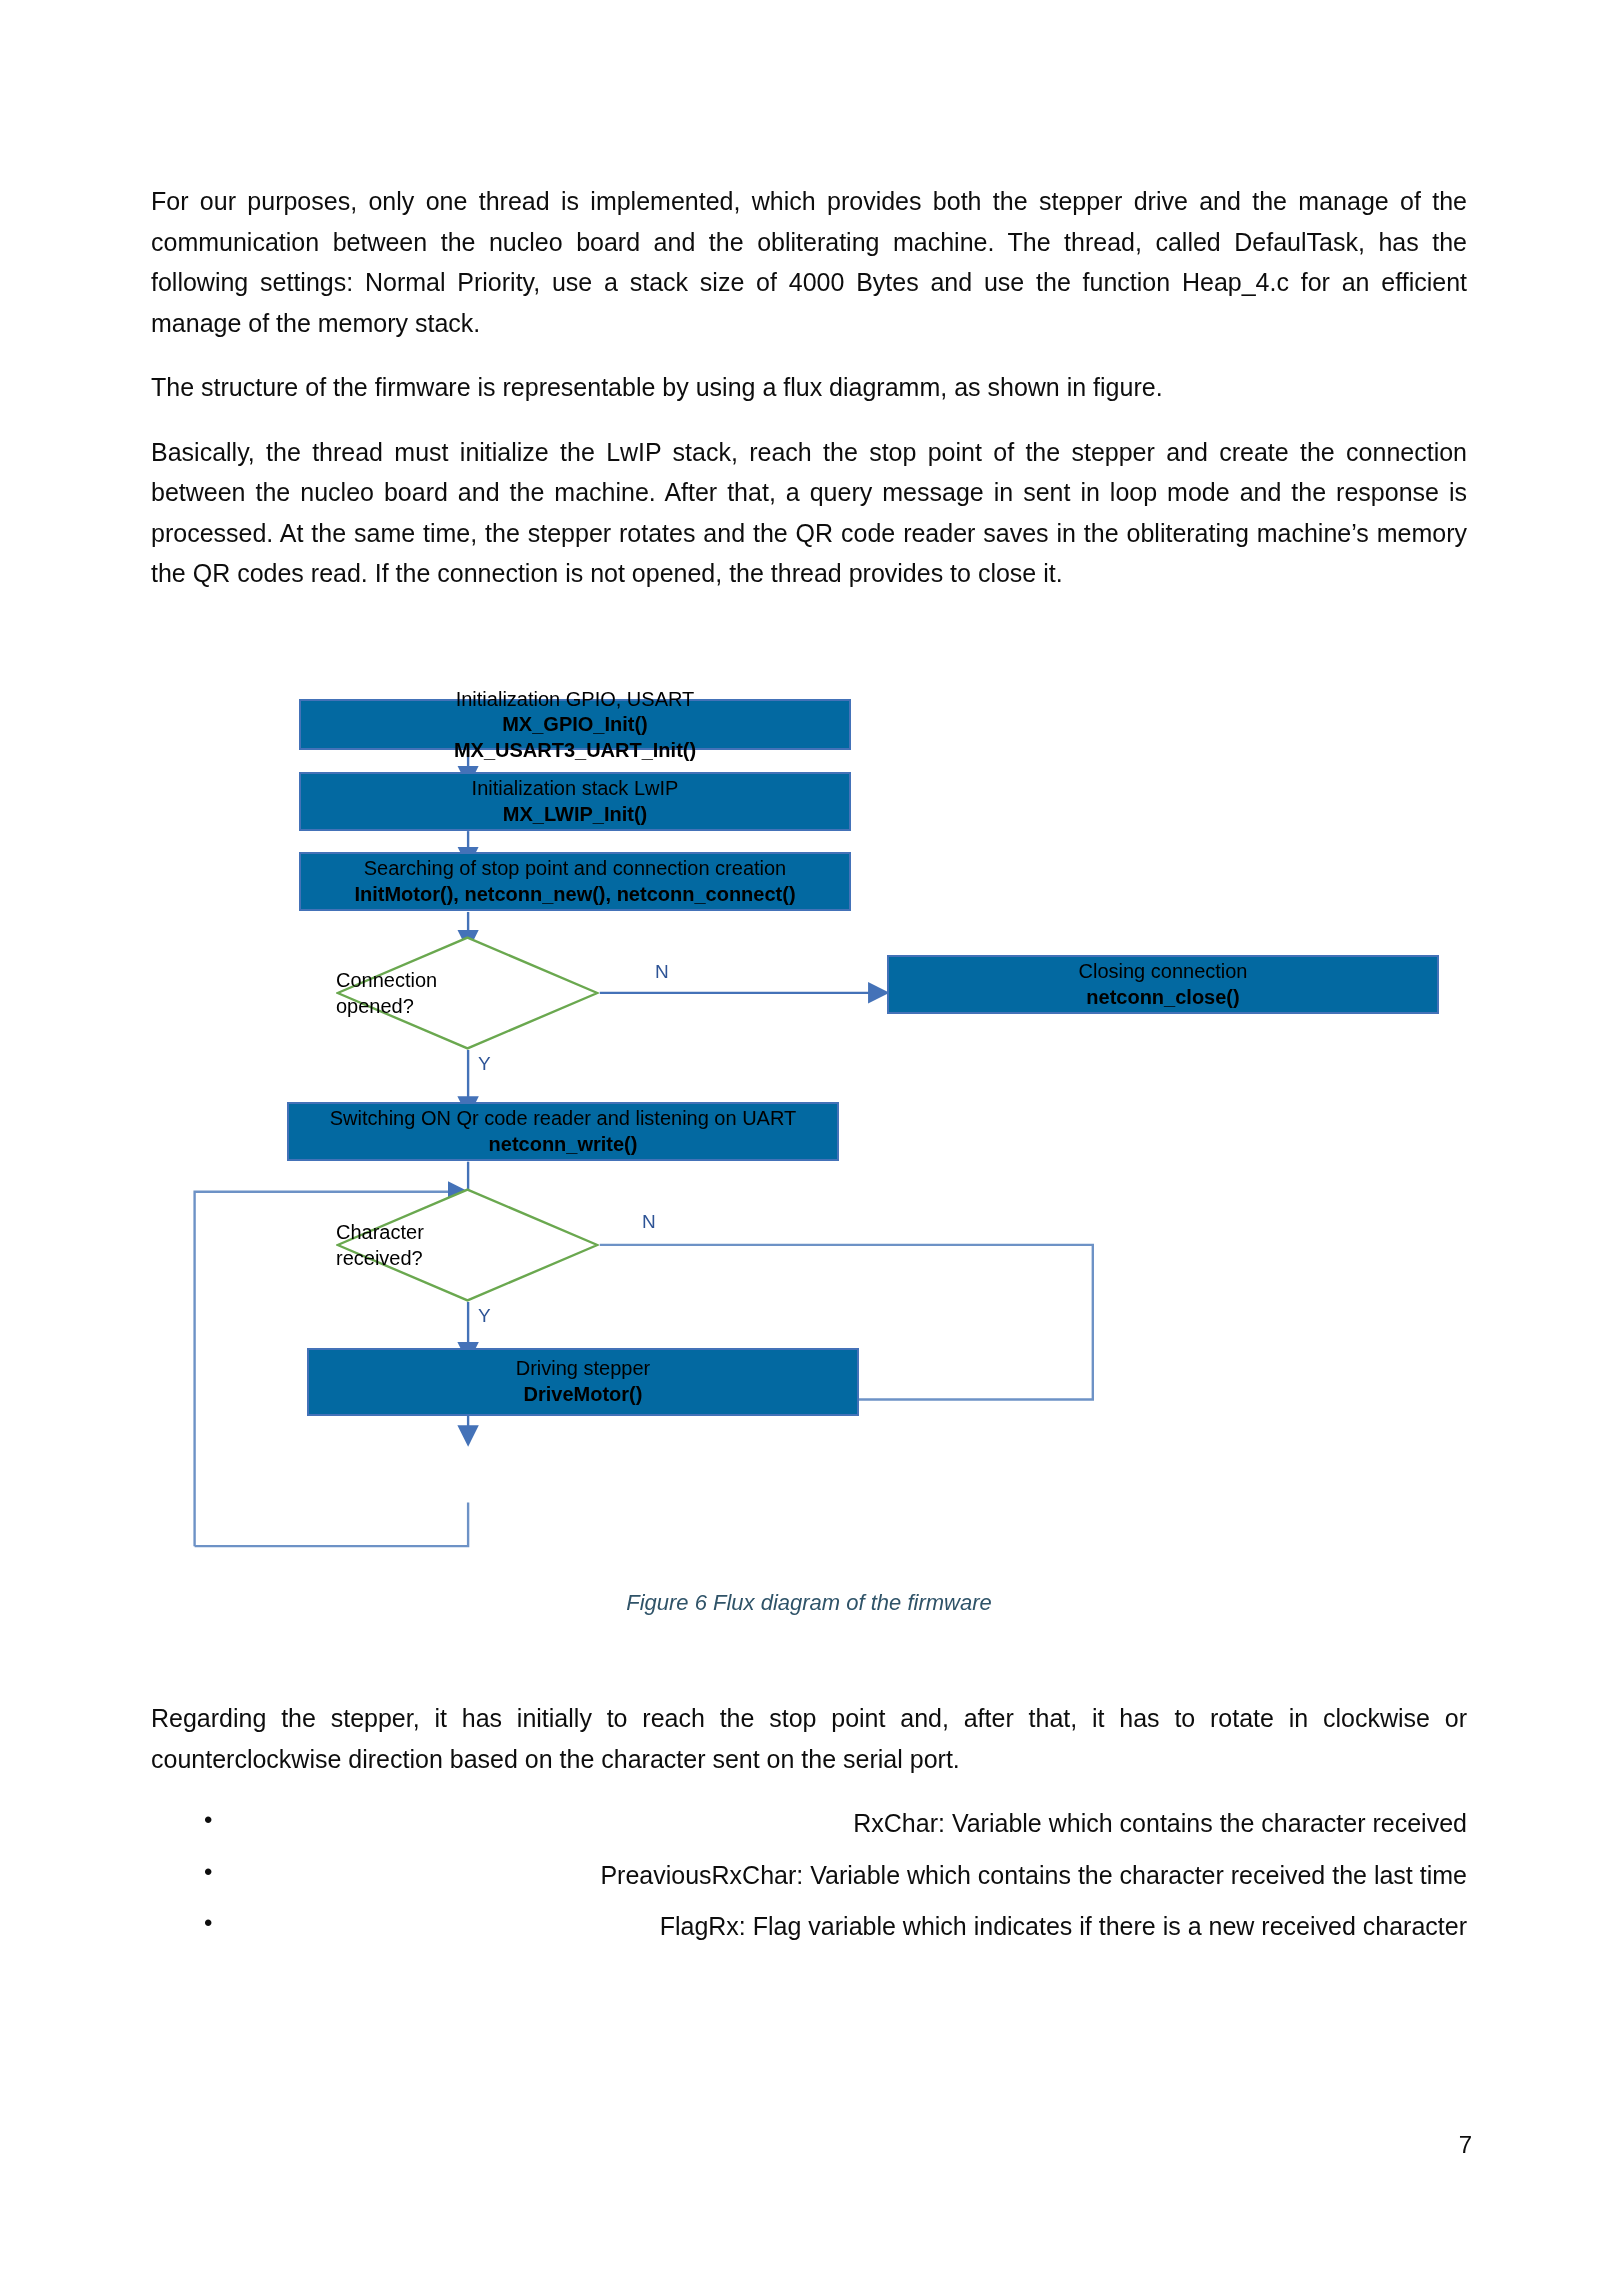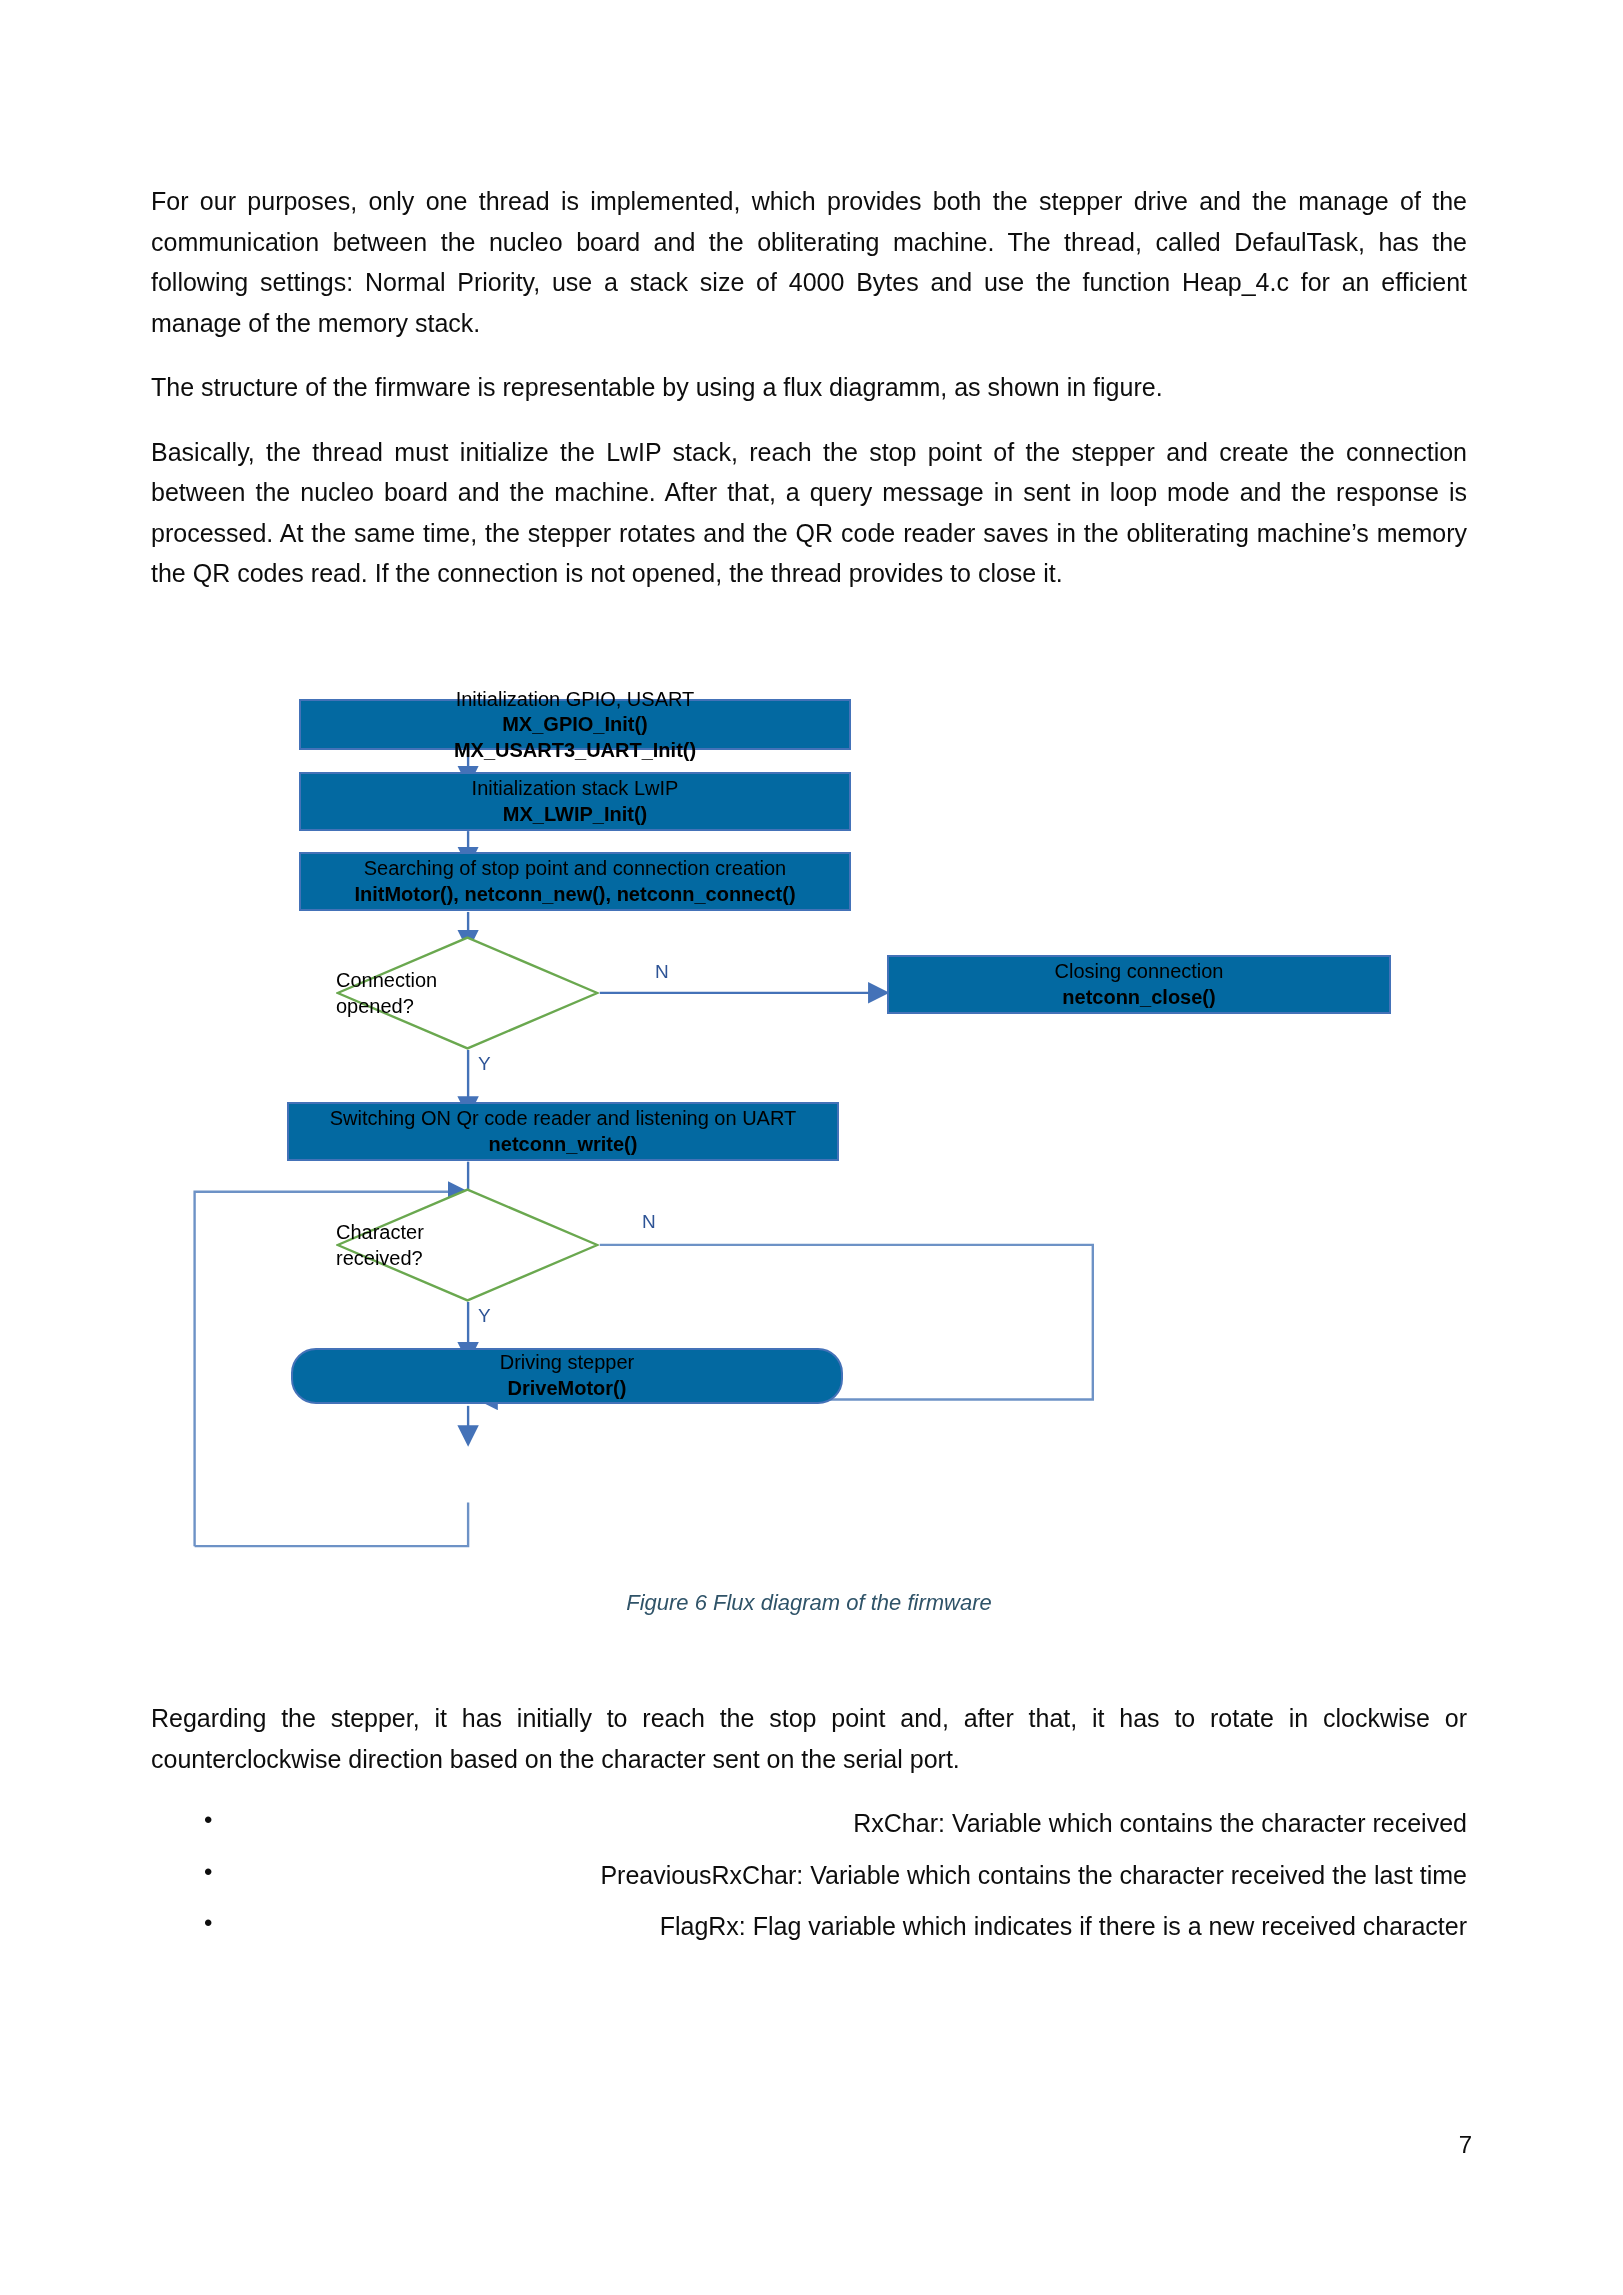--- a/index.html
+++ b/index.html
@@ -174,21 +174,21 @@
         <polygon points="166,2 330,72 166,142 2,72" fill="#ffffff" stroke="#6aa84f" stroke-width="3"></polygon>
       </svg>
       <div class="fc-diamond-label">
         <span>Connection</span>
         <span>opened?</span>
       </div>
     </div>
     <span class="branch-label" style="left:504px; top:279px;">N</span>
     <span class="branch-label" style="left:327px; top:371px;">Y</span>
 
-    <div class="fc-box" style="left:736px; top:335px; width:504px; height:59px; top:273px;justify-content:center;">
+    <div class="fc-box" style="left:736px; top:335px; width:552px; height:59px; top:273px;justify-content:center;">
       <span class="ln1">Closing connection</span>
       <span class="ln2">netconn_close()</span>
     </div>
 
     <div class="fc-box" style="left:136px; top:420px; width:552px; height:59px;">
       <span class="ln1">Switching ON Qr code reader and listening on UART</span>
       <span class="ln2">netconn_write()</span>
     </div>
 
     <div class="fc-diamond-wrap" style="left:185px; top:506px; width:263px; height:114px;">
@@ -196,21 +196,21 @@
         <polygon points="166,2 330,72 166,142 2,72" fill="#ffffff" stroke="#6aa84f" stroke-width="3"></polygon>
       </svg>
       <div class="fc-diamond-label">
         <span>Character</span>
         <span>received?</span>
       </div>
     </div>
     <span class="branch-label" style="left:491px; top:529px;">N</span>
     <span class="branch-label" style="left:327px; top:623px;">Y</span>
 
-    <div class="fc-box" style="left:140px; top:666px; width:552px; height:56px;border-radius:25px;">
+    <div class="fc-box" style="left:156px; top:666px; width:552px; height:68px;">
       <span class="ln1">Driving stepper</span>
       <span class="ln2">DriveMotor()</span>
     </div>
 
 
   </div>
 
   <div class="caption">Figure 6 Flux diagram of the firmware</div>
 
   <div class="content2">

